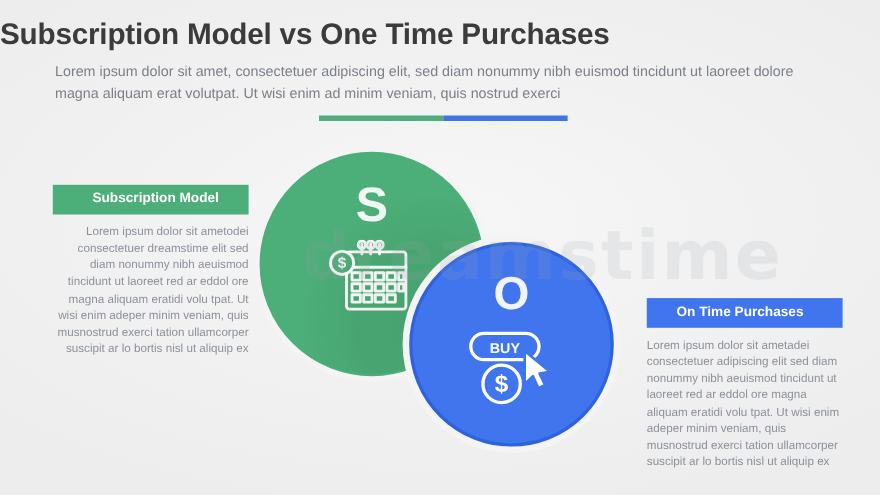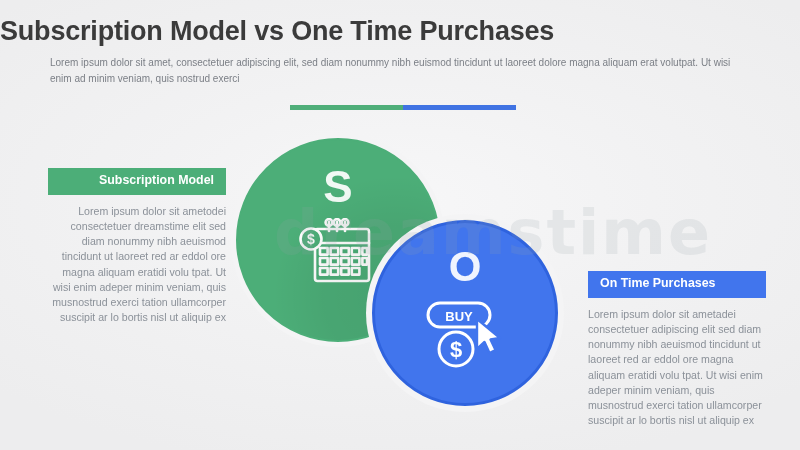--- a/index.html
+++ b/index.html
@@ -36,21 +36,21 @@
     font-size: 27px;
     font-weight: bold;
     color: #3b3b3b;
     letter-spacing: -0.2px;
     line-height: 1.12;
     white-space: nowrap;
   }
 
   .subtitle {
     margin-top: 9px;
-    font-size: 10px;
+    font-size: 13px;
     color: #7b7f86;
     line-height: 1.55;
     width: 700px;
     margin-left: auto;
     margin-right: auto;
   }
 
   
   .divider {
     position: absolute;
@@ -143,21 +143,21 @@
     position: absolute;
     width: 178px;
   }
 
   .block-left  { left: 48px;  top: 168px; text-align: right; }
   .block-right { left: 588px; top: 240px; text-align: left; }
 
   .badge {
     display: block;
     width: 100%;
-    padding: 6px 12px 7px;
+    padding: 6px 27px 7px;
     color: #ffffff;
     font-size: 12.4px;
     font-weight: bold;
     line-height: 1.1;
   }
   .badge-green { background: #4cae78; text-align: right; }
   .badge-blue  { background: #4175ed; text-align: left; margin-top: 31px; }
 
   .block-body {
     margin-top: 9px;

